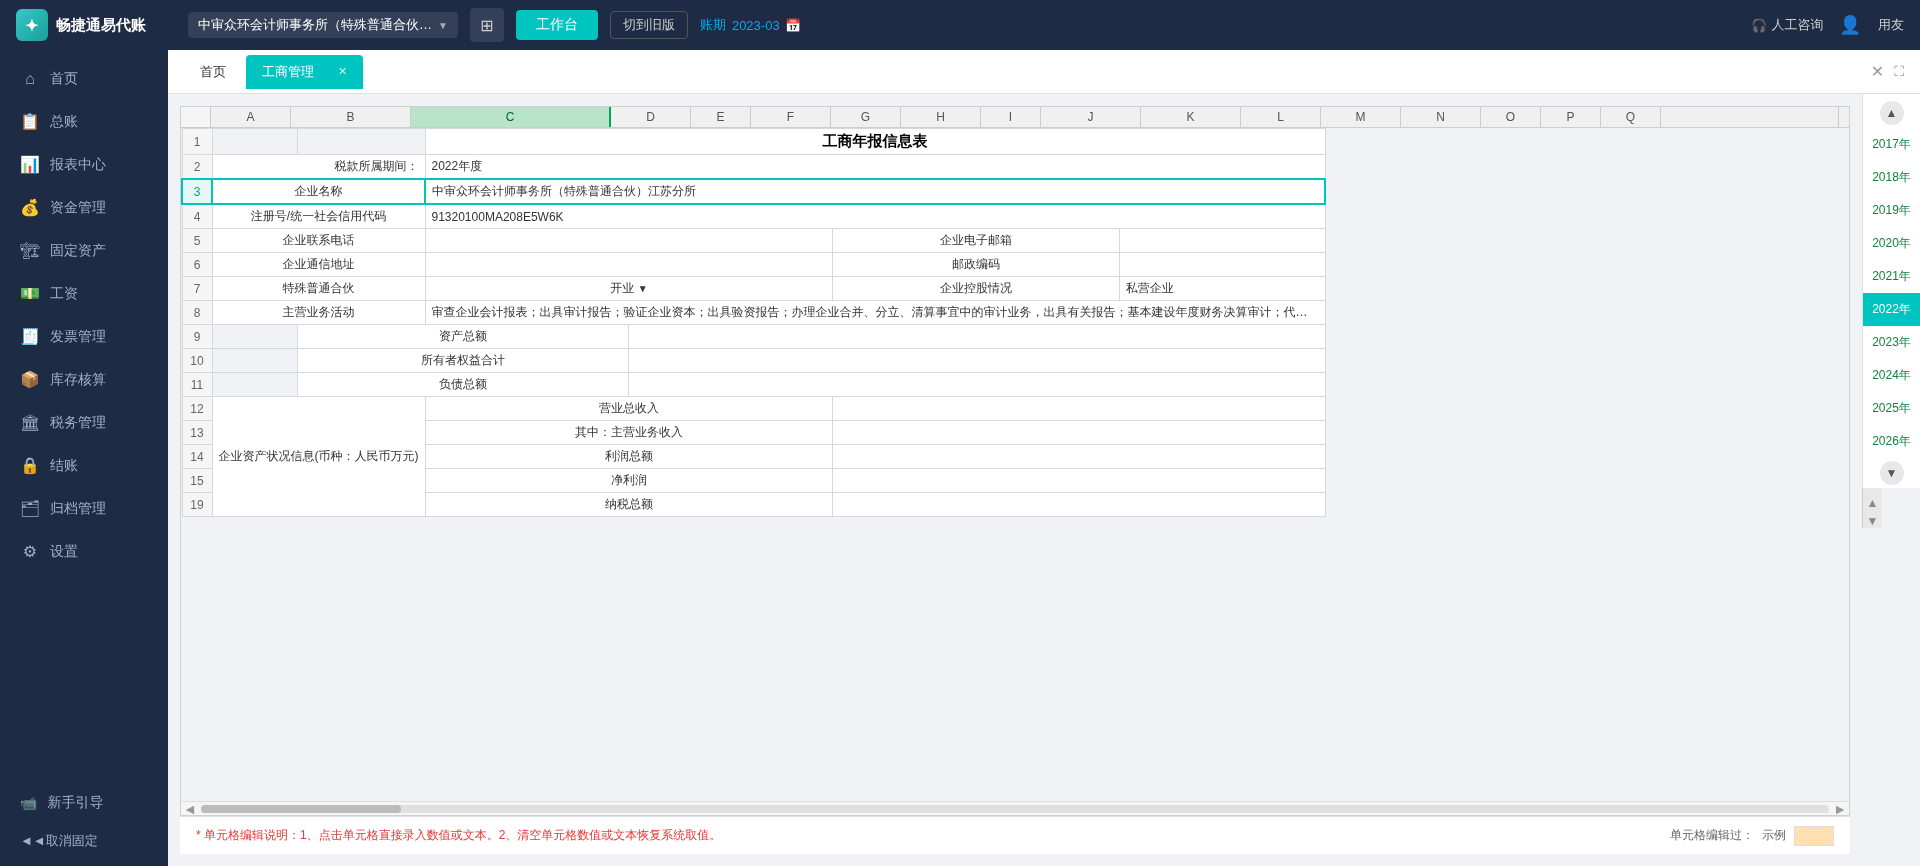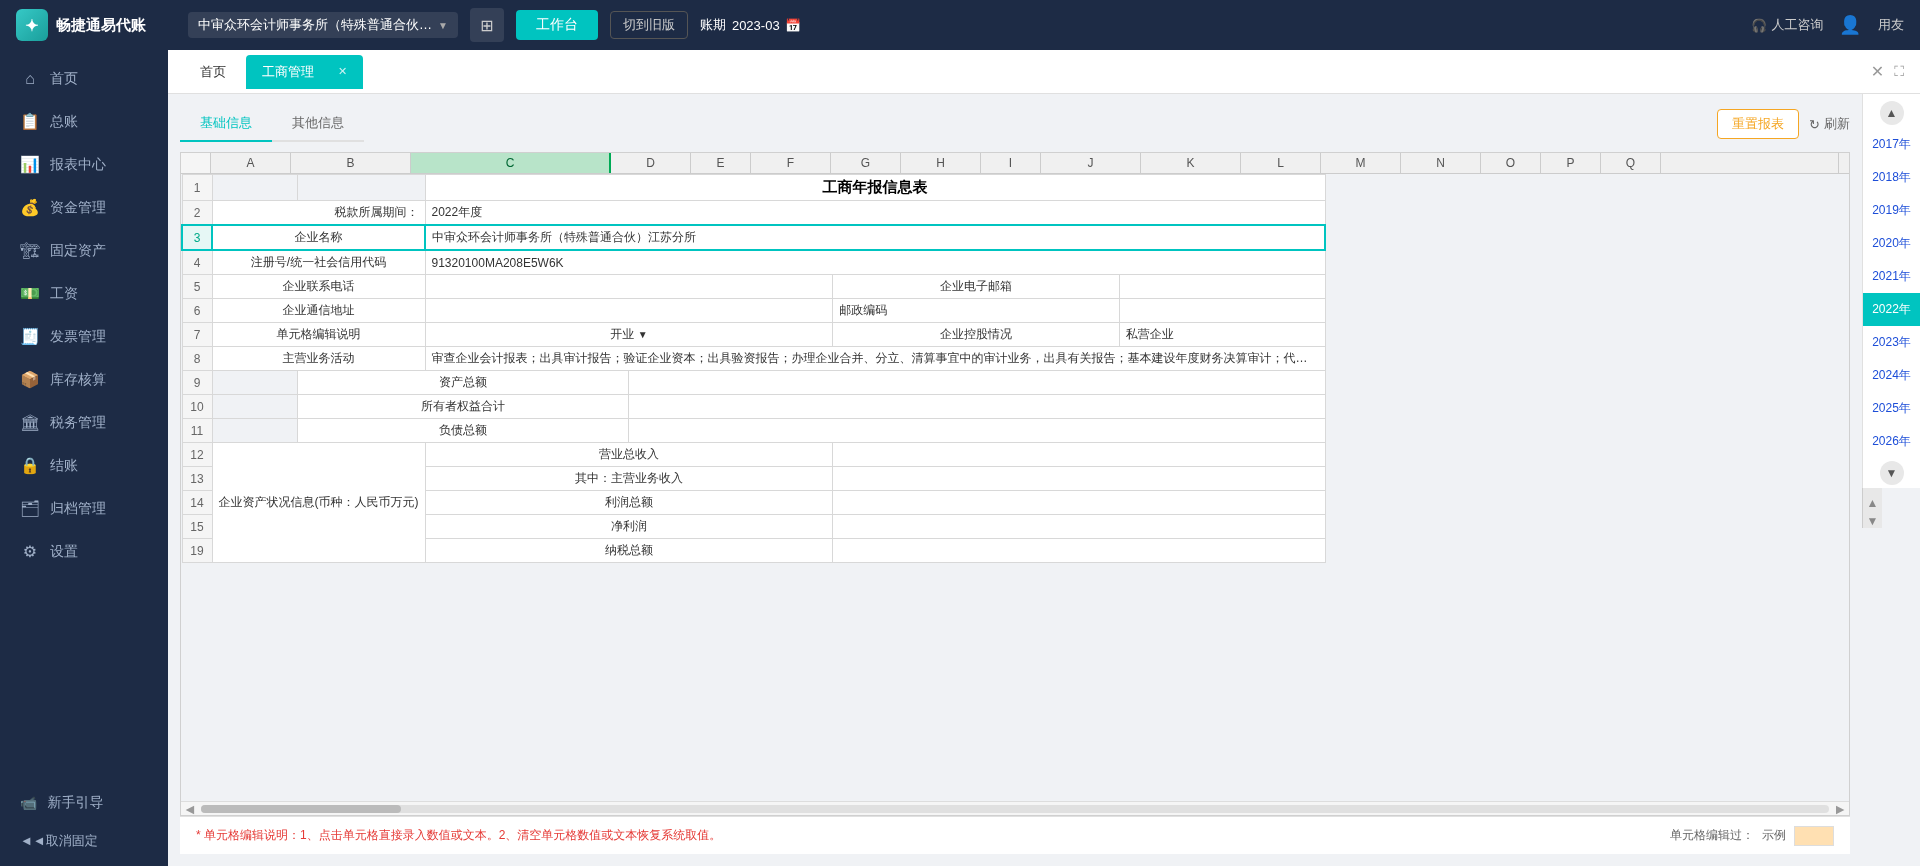--- a/index.html
+++ b/index.html
@@ -7,21 +7,21 @@
 
     
     .topbar { display: flex; align-items: center; height: 50px; background: #1d2b45; padding: 0 16px; gap: 12px; }
     .logo-area { display: flex; align-items: center; gap: 8px; color: #fff; font-size: 15px; font-weight: bold; min-width: 160px; }
     .logo-icon { width: 32px; height: 32px; background: linear-gradient(135deg, #36c9c6, #1a9e9b); border-radius: 6px; display: flex; align-items: center; justify-content: center; color: white; font-size: 16px; }
     .company-selector { display: flex; align-items: center; background: rgba(255,255,255,0.1); border-radius: 4px; padding: 4px 10px; color: #fff; font-size: 13px; gap: 6px; cursor: pointer; min-width: 220px; }
     .company-selector .arrow { font-size: 10px; color: #aaa; }
     .icon-btn { width: 34px; height: 34px; border-radius: 4px; background: rgba(255,255,255,0.1); display: flex; align-items: center; justify-content: center; cursor: pointer; color: #ccc; font-size: 16px; }
     .workbench-btn { background: #00c4c0; color: white; border: none; border-radius: 4px; padding: 6px 20px; font-size: 14px; cursor: pointer; }
     .switch-btn { background: transparent; color: #ccc; border: 1px solid #555; border-radius: 4px; padding: 4px 12px; font-size: 13px; cursor: pointer; }
-    .period-area { display: flex; align-items: center; color: #ffffff; font-size: 13px; gap: 6px; }
+    .period-area { display: flex; align-items: center; color: #0ea5e9; font-size: 13px; gap: 6px; }
     .topbar-right { margin-left: auto; display: flex; align-items: center; gap: 16px; color: #ccc; font-size: 13px; }
     .topbar-right .service { display: flex; align-items: center; gap: 4px; cursor: pointer; }
 
     
     .layout { display: flex; height: 816px; }
     .sidebar { width: 168px; background: #1d2b45; display: flex; flex-direction: column; padding-top: 8px; flex-shrink: 0; position: relative; }
     .sidebar-item { display: flex; align-items: center; gap: 10px; padding: 12px 20px; color: #a0b0c8; cursor: pointer; font-size: 14px; }
     .sidebar-item .s-icon { font-size: 16px; width: 20px; text-align: center; }
     .sidebar-bottom { margin-top: auto; padding-bottom: 8px; }
 
@@ -74,21 +74,21 @@
     .col-l { width: 80px; min-width: 80px; }
     .col-m { width: 80px; min-width: 80px; }
     .col-n { width: 80px; min-width: 80px; }
     .col-o { width: 60px; min-width: 60px; }
     .col-p { width: 60px; min-width: 60px; }
     .col-q { width: 60px; min-width: 60px; }
 
     
     .year-panel { width: 60px; background: #fff; border-left: 1px solid #e0e0e0; display: flex; flex-direction: column; align-items: center; padding-top: 4px; overflow: hidden; }
     .year-panel-btn { width: 24px; height: 24px; background: #e8e8e8; border-radius: 50%; display: flex; align-items: center; justify-content: center; cursor: pointer; font-size: 12px; margin: 3px 0; color: #555; }
-    .year-item { padding: 8px 4px; cursor: pointer; font-size: 12px; color: #1d4ed8; width: 100%; text-align: center; }
+    .year-item { padding: 8px 4px; cursor: pointer; font-size: 12px; color: #15803d; width: 100%; text-align: center; }
     .year-item.active { background: #00c4c0; color: white; border-radius: 0; }
 
     
     .bottom-bar { height: 38px; background: #fff; border-top: 1px solid #e0e0e0; display: flex; align-items: center; padding: 0 16px; justify-content: space-between; font-size: 12px; }
     .bottom-hint { color: #e53935; }
     .bottom-right { display: flex; align-items: center; gap: 8px; color: #666; }
     .sample-box { width: 40px; height: 20px; background: #ffe0b2; border: 1px solid #ddd; }
 
     
     .hscrollbar { height: 14px; background: #f5f5f5; border-top: 1px solid #ddd; display: flex; align-items: center; padding: 0 2px; }
@@ -203,37 +203,20 @@
       </div>
       <div style="margin-left:auto;display:flex;align-items:center;gap:10px;">
         <span style="color:#999;cursor:pointer;font-size:16px;">✕</span>
         <span style="color:#999;cursor:pointer;font-size:14px;">⛶</span>
       </div>
     </div>
 
     <div style="display:flex;flex:1;overflow:hidden;">
       <div class="report-wrapper">
 
-        <div class="report-toolbar">
-          <div class="report-tabs">
-            <div class="report-tab active">
-              <span>基础信息</span>
-            </div>
-            <div class="report-tab">
-              <span>其他信息</span>
-            </div>
-          </div>
-          <div class="toolbar-right">
-            <button class="reset-btn">重置报表</button>
-            <button class="refresh-btn">
-              <span>↻</span>
-              <span>刷新</span>
-            </button>
-          </div>
-        </div>
 
         <div class="spreadsheet-container">
 
           <div class="col-headers">
             <div style="width:30px;min-width:30px;border-right:1px solid #ccc;"></div>
             <div class="col-header col-a">A</div>
             <div class="col-header col-b">B</div>
             <div class="col-header col-c" style="background:#b8e4c9;color:#006633;border-right:2px solid #00aa55;">C</div>
             <div class="col-header col-d">D</div>
             <div class="col-header col-e">E</div>
@@ -287,27 +270,27 @@
                 <td colspan="2" class="label-cell">企业联系电话</td>
                 <td colspan="6" class="value-cell"></td>
                 <td colspan="2" class="label-cell" style="text-align:center;">企业电子邮箱</td>
                 <td colspan="7" class="value-cell"></td>
               </tr>
 
               <tr>
                 <td class="row-num">6</td>
                 <td colspan="2" class="label-cell">企业通信地址</td>
                 <td colspan="6" class="value-cell"></td>
-                <td colspan="2" class="label-cell" style="text-align:left;">邮政编码</td>
+                <td colspan="2" class="label-cell" style="text-align:center;">邮政编码</td>
                 <td colspan="7" class="value-cell"></td>
               </tr>
 
               <tr>
                 <td class="row-num">7</td>
-                <td colspan="2" class="label-cell">单元格编辑说明</td>
+                <td colspan="2" class="label-cell">特殊普通合伙</td>
                 <td colspan="6" class="value-cell" style="text-align:center;">开业 <span style="font-size:10px;">▼</span></td>
                 <td colspan="2" class="label-cell" style="text-align:center;">企业控股情况</td>
                 <td colspan="7" class="value-cell">私营企业</td>
               </tr>
 
               <tr>
                 <td class="row-num">8</td>
                 <td colspan="2" class="label-cell">主营业务活动</td>
                 <td colspan="15" class="value-cell" style="max-width:900px;overflow:hidden;text-overflow:ellipsis;white-space:nowrap;">审查企业会计报表；出具审计报告；验证企业资本；出具验资报告；办理企业合并、分立、清算事宜中的审计业务，出具有关报告；基本建设年度财务决算审计；代理记账；会计培训。（依法须经批准的项目，经相关部门批准后方可开展经营活动）</td>
               </tr>

